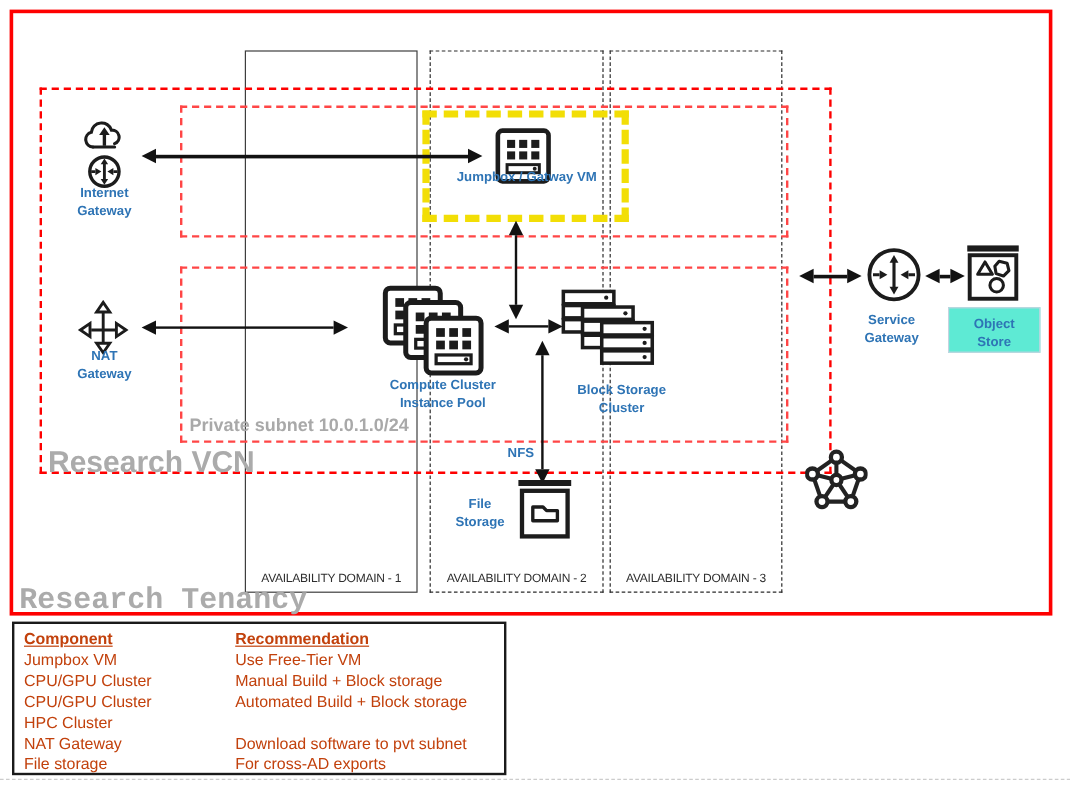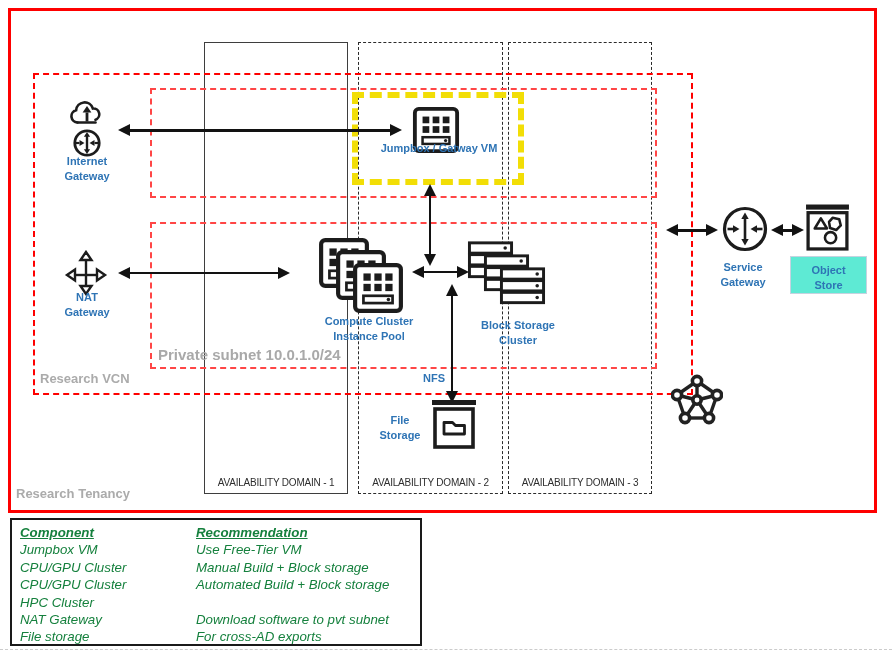--- a/index.html
+++ b/index.html
@@ -18,39 +18,39 @@
   .ad-dash{border:1.5px dashed #2B2B2B;}
   .ad1{left:204px;width:144px;}
   .ad2{left:358px;width:145px;}
   .ad3{left:508px;width:144px;}
   .ad-label{position:absolute;bottom:5px;left:0;width:100%;text-align:center;
             font-size:10px;color:#2E2E2E;letter-spacing:-0.2px;}
   
   .blue{color:#2E74B5;font-weight:bold;font-size:11px;line-height:1.35;
         text-align:center;white-space:pre-line;}
   .gray-sub{color:#A9A9A9;font-weight:bold;font-size:15px;}
-  .gray-big{color:#ABABAB;font-weight:bold;font-size:13px;}
+  .gray-big{color:#ABABAB;font-weight:bold;font-size:25px;}
   
   .hline{position:absolute;height:2.5px;background:#121212;}
   .hline::before{content:"";position:absolute;left:-12px;top:50%;transform:translateY(-50%);
     border-top:6.5px solid transparent;border-bottom:6.5px solid transparent;border-right:12px solid #121212;}
   .hline::after{content:"";position:absolute;right:-12px;top:50%;transform:translateY(-50%);
     border-top:6.5px solid transparent;border-bottom:6.5px solid transparent;border-left:12px solid #121212;}
   .vline{position:absolute;width:2.5px;background:#121212;}
   .vline::before{content:"";position:absolute;top:-12px;left:50%;transform:translateX(-50%);
     border-left:6.5px solid transparent;border-right:6.5px solid transparent;border-bottom:12px solid #121212;}
   .vline::after{content:"";position:absolute;bottom:-12px;left:50%;transform:translateX(-50%);
     border-left:6.5px solid transparent;border-right:6.5px solid transparent;border-top:12px solid #121212;}
   
   .objstore-box{left:790px;top:256px;width:77px;height:38px;border:1px solid #C5D3E0;
     background:#5eead4;display:flex;align-items:flex-end;justify-content:center;box-sizing:border-box;}
   
   .tbl{left:10px;top:518px;width:412px;height:128px;border:2px solid #1A1A1A;
        box-sizing:border-box;padding:4px 0 0 8px;background:#fff;}
-  .tbl-row{display:flex;font-size:13.3px;line-height:17.4px;color:#15803d;font-style:italic;}
+  .tbl-row{display:flex;font-size:13.3px;line-height:17.4px;color:#c2410c;}
   .tbl-c1{width:176px;}
   .tbl-head{font-weight:bold;text-decoration:underline;}
   .bottom-sep{left:0;top:649px;width:892px;height:0;border-top:1px dashed #CCCCCC;}
   svg{display:block;}
 </style>
 </head>
 <body>
 
 <div class="canvas">
 
@@ -274,21 +274,21 @@
         <circle cx="38" cy="45" r="4.6"></circle>
           <circle cx="14" cy="45" r="4.6"></circle>
         <circle cx="6" cy="22" r="4.6"></circle>
           <circle cx="26" cy="27" r="4.2"></circle>
       </g>
     </svg>
   </div>
 
   <div class="abs gray-sub" style="left:158px;top:346px;">Private subnet 10.0.1.0/24</div>
   <div class="abs gray-big" style="left:40px;top:371px;">Research VCN</div>
-  <div class="abs gray-big" style="left:16px;top:486px;">Research Tenancy</div>
+  <div class="abs gray-big" style="left:16px;top:486px;font-family:Liberation Mono, monospace;">Research Tenancy</div>
 
   <div class="abs tbl">
     <div class="tbl-row tbl-head">
       <div class="tbl-c1">Component</div>
       <div>Recommendation</div>
     </div>
     <div class="tbl-row">
       <div class="tbl-c1">Jumpbox VM</div>
       <div>Use Free-Tier VM</div>
     </div>

